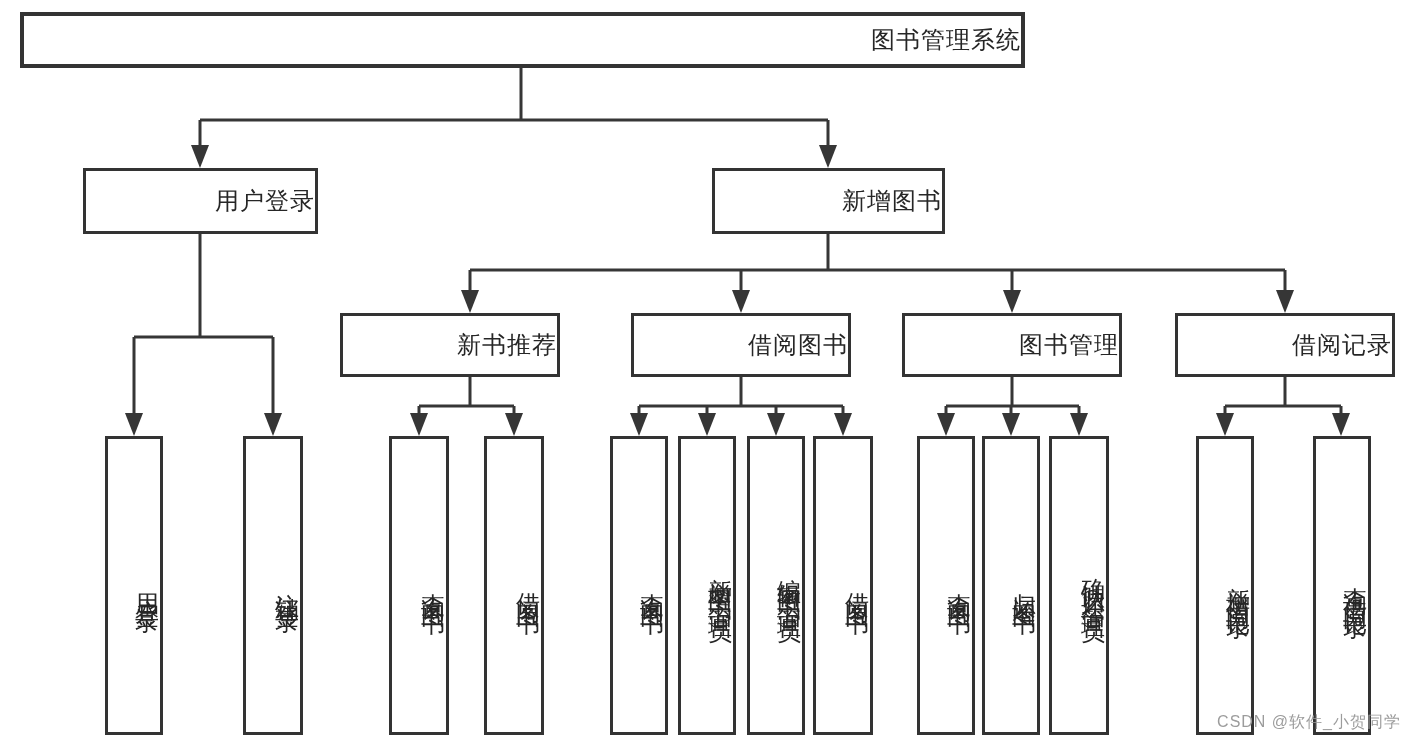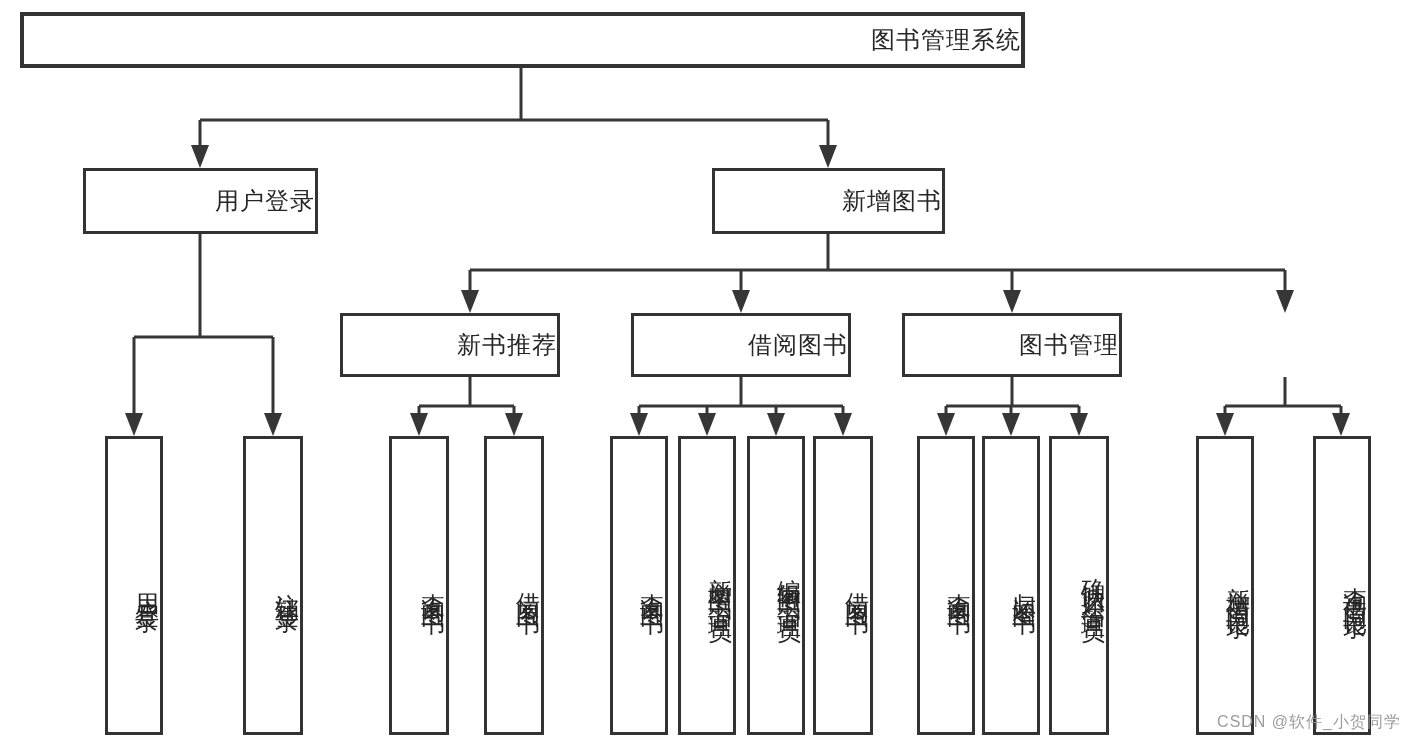--- a/index.html
+++ b/index.html
@@ -110,20 +110,23 @@
 
   <div class="node" style="left:340px;top:313px;width:220px;height:64px">
     <span class="hlabel">新书推荐</span>
   </div>
   <div class="node" style="left:631px;top:313px;width:220px;height:64px">
     <span class="hlabel">借阅图书</span>
   </div>
   <div class="node" style="left:902px;top:313px;width:220px;height:64px">
     <span class="hlabel">图书管理</span>
   </div>
+  <div class="node" style="left:1175px;top:313px;width:220px;height:64px">
+    <span class="hlabel">借阅记录</span>
+  </div>
 
   <div class="node leaf" style="left:105px;top:436px;width:58px;height:299px">
     <span class="vlabel">用户登录</span>
   </div>
   <div class="node leaf" style="left:243px;top:436px;width:60px;height:299px">
     <span class="vlabel">注销登录</span>
   </div>
 
   <div class="node leaf" style="left:389px;top:436px;width:60px;height:299px">
     <span class="vlabel">查询图书</span>

